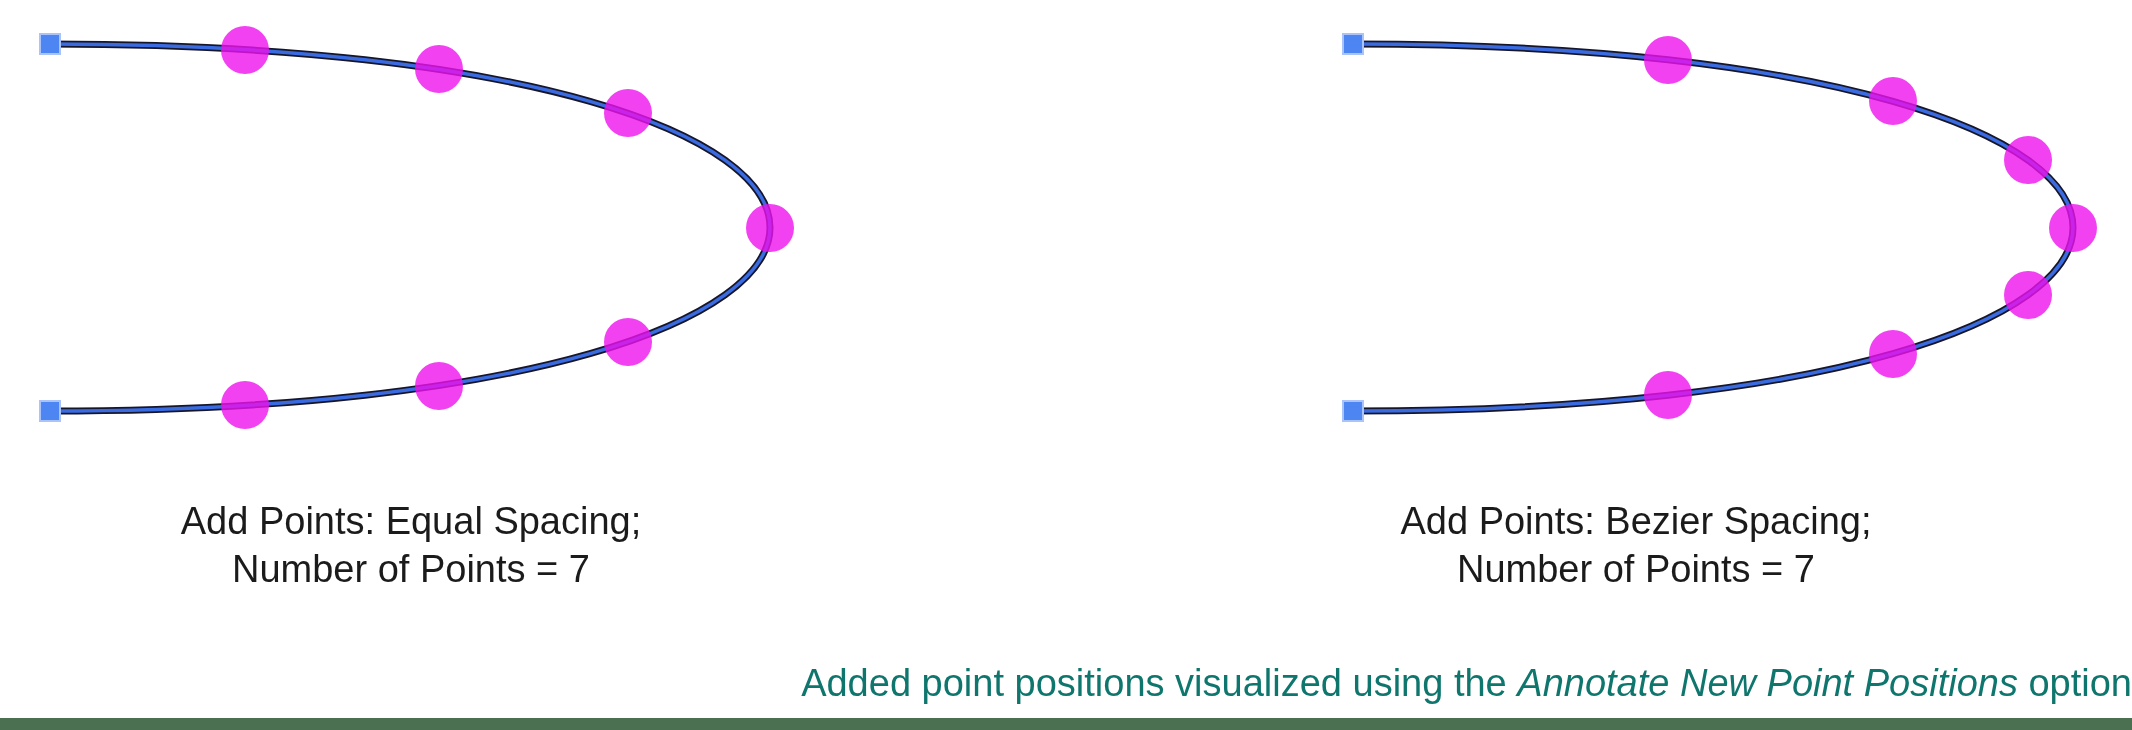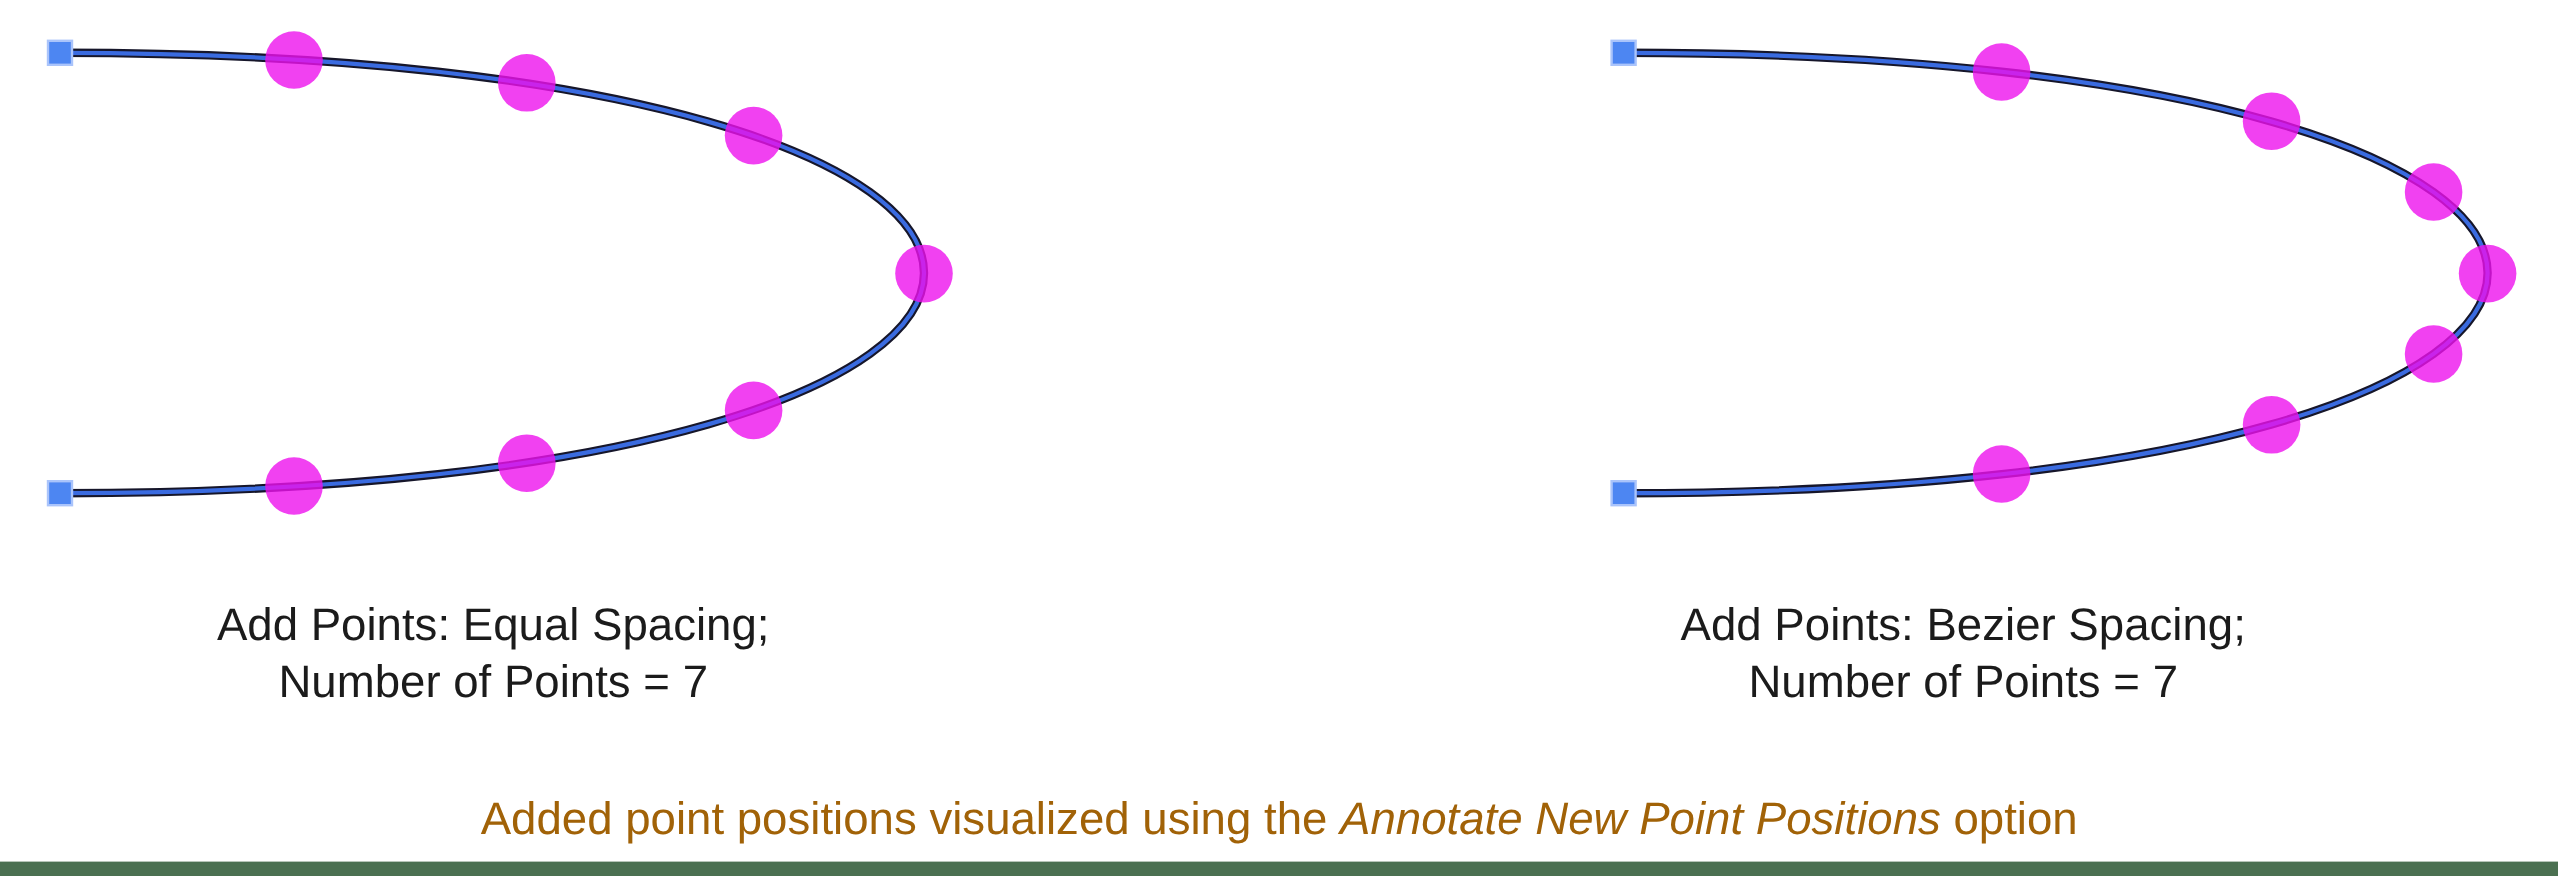--- a/index.html
+++ b/index.html
@@ -37,23 +37,23 @@
     color: #1b1b1b;
     white-space: nowrap;
   }
   .panel-caption.left  { left: 411px; }
   .panel-caption.right { left: 1636px; }
   .footer-caption {
     position: absolute;
     top: 662px;
     left: 0;
     width: 100%;
-    text-align: center;
+    text-align: right;
     font-size: 38px;
-    color: #a16207;
+    color: #0f766e;
     white-space: nowrap;
   }
   .footer-caption .ital { font-style: italic; }
   .bottom-bar {
     position: absolute;
     left: 0;
     bottom: 0;
     width: 100%;
     height: 12px;
   }

